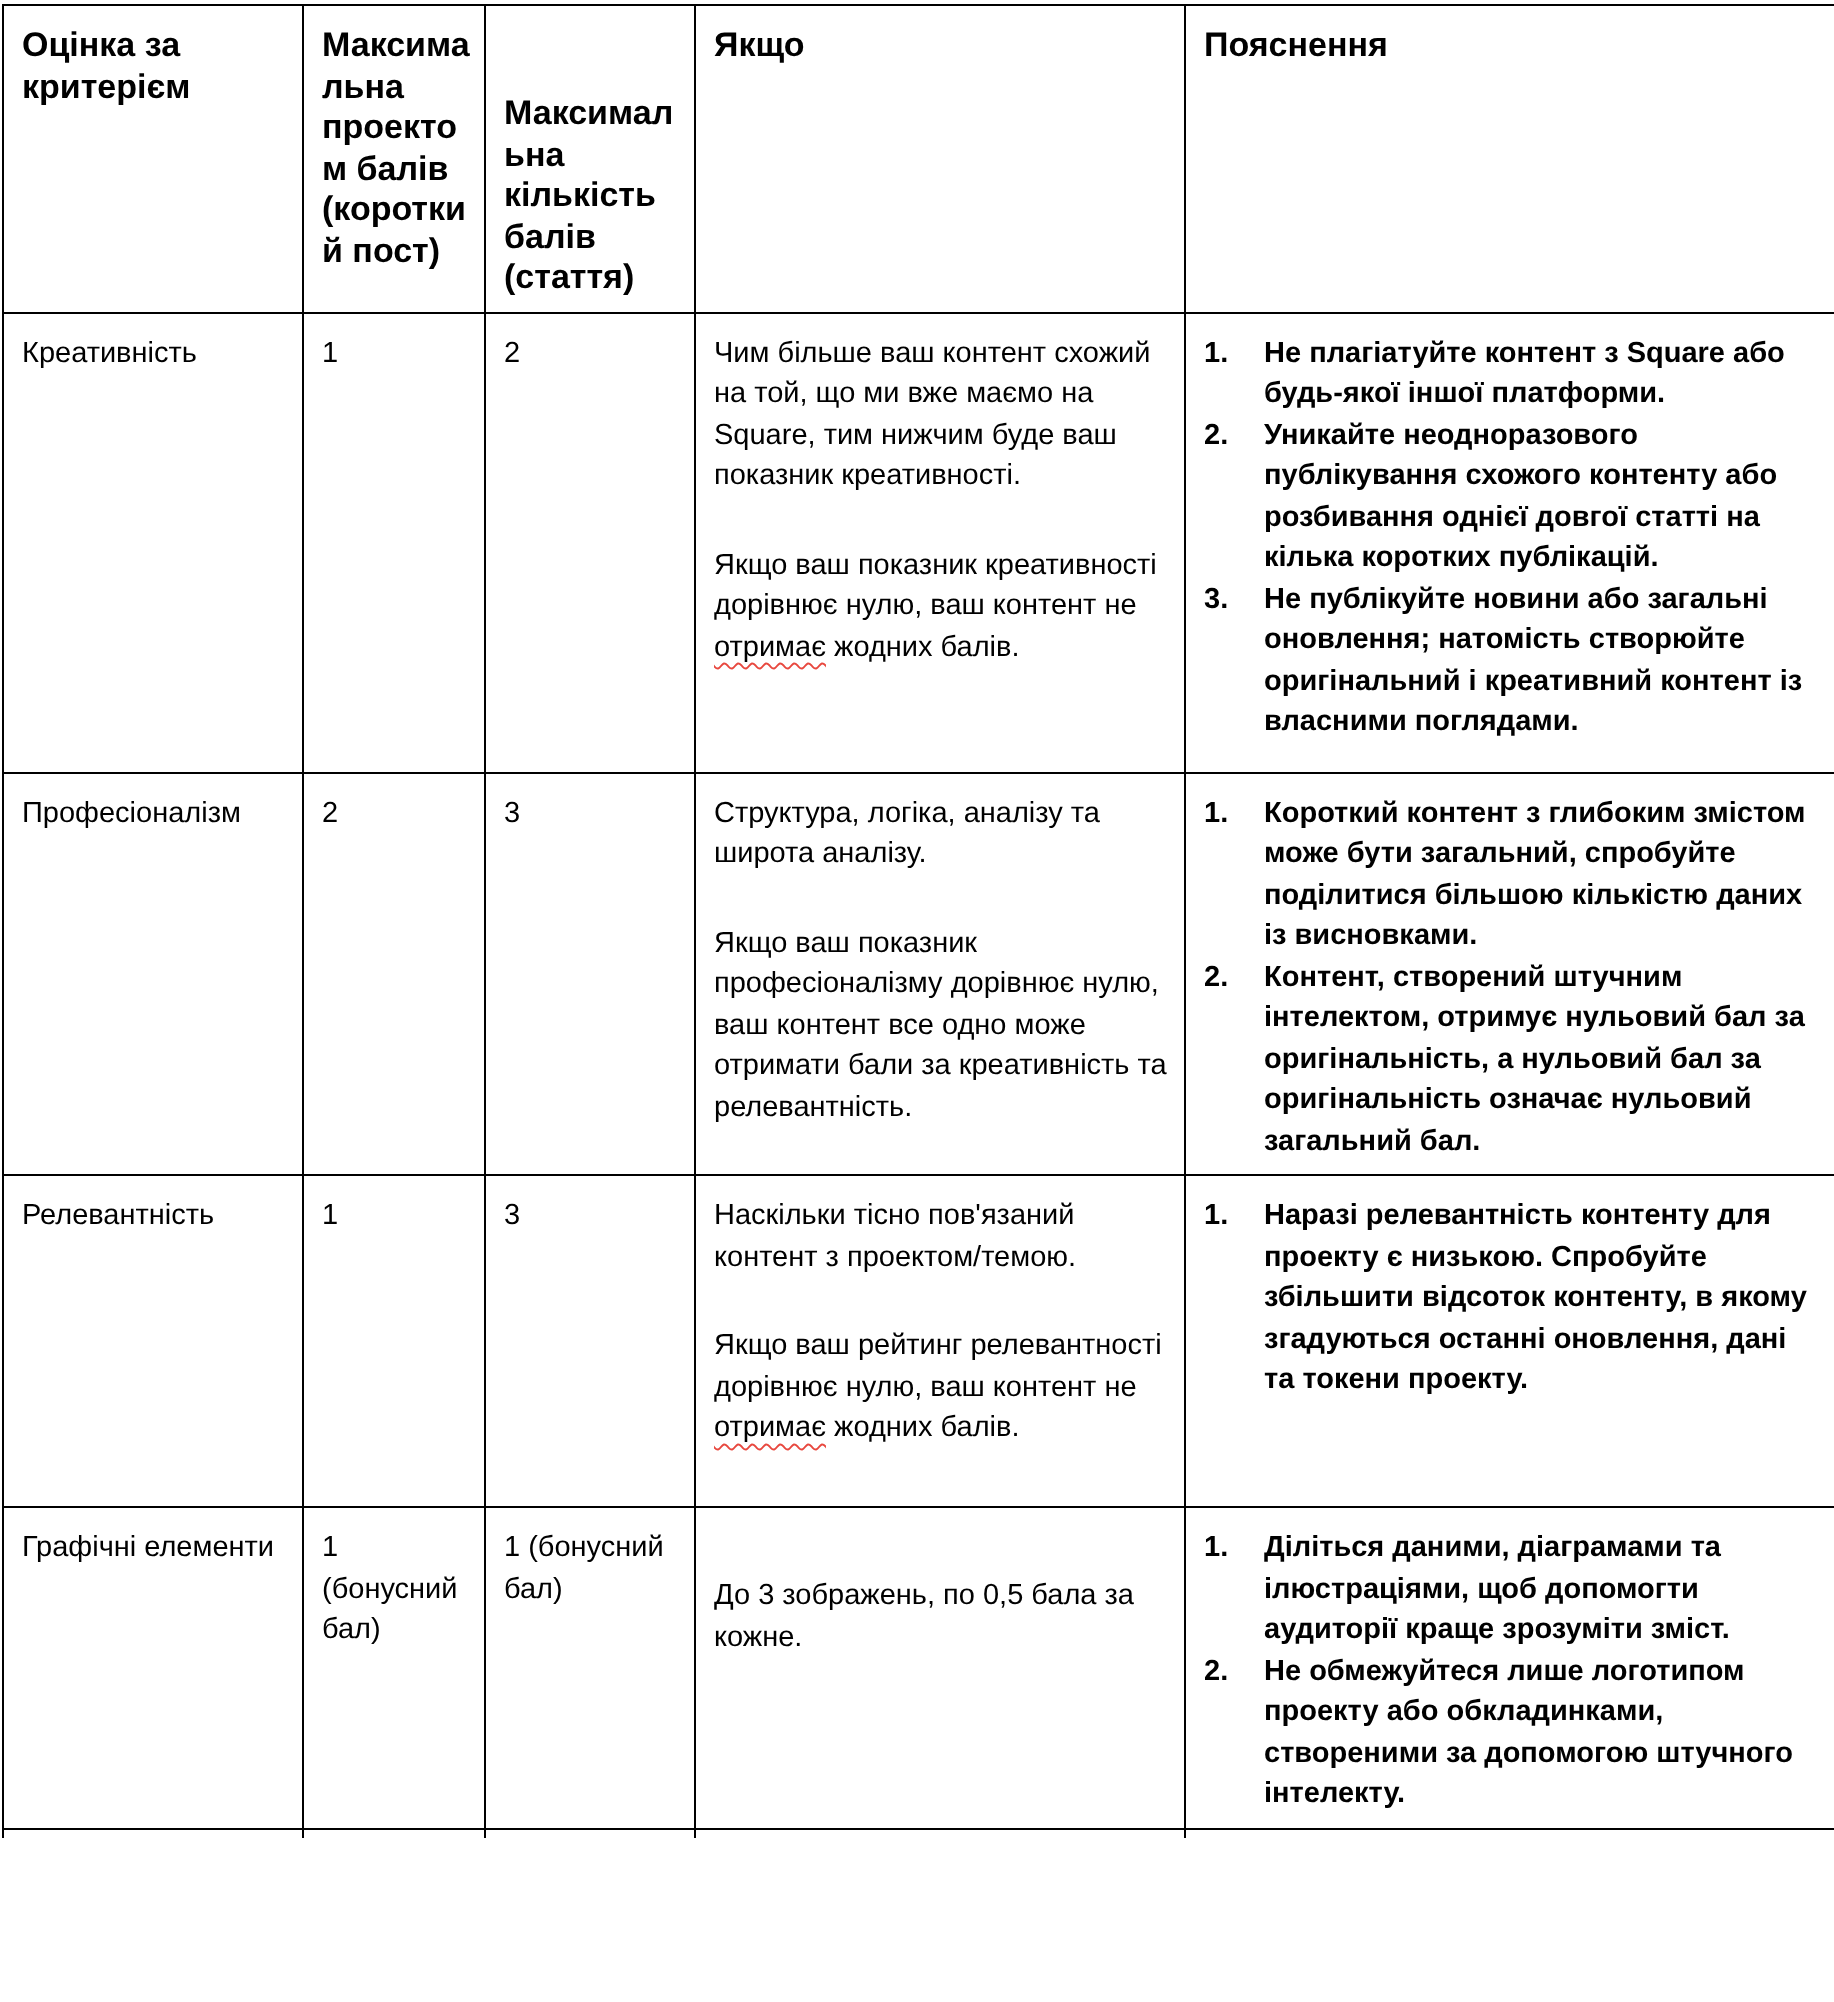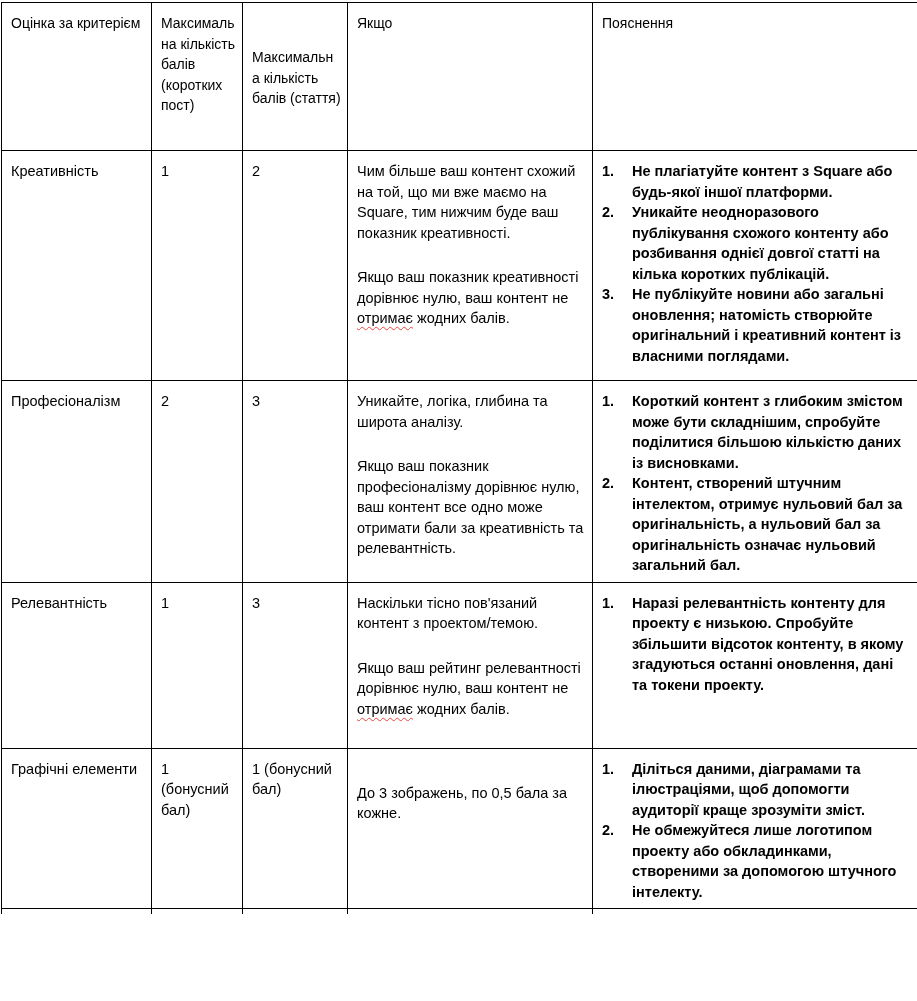--- a/index.html
+++ b/index.html
@@ -28,22 +28,22 @@
   }
   .doc-table th, .doc-table td {
     border: 1px solid var(--border);
     vertical-align: top;
     text-align: left;
     padding: 10px 6px 6px 9px;
     overflow-wrap: break-word;
     word-wrap: break-word;
   }
   .doc-table th {
-    font-weight: normal;
-    font-size: 14px;
+    font-weight: bold;
+    font-size: 17px;
   }
   th.pad-top { padding-top: 44px; }
   td p { margin: 0 0 20.5px 0; }
   td p:last-child { margin-bottom: 0; margin-top: 24px; }
   
   .xlist { counter-reset: item; }
   .xlist .li {
     display: grid;
     grid-template-columns: 30px 1fr;
     font-weight: bold;
@@ -71,21 +71,21 @@
   <colgroup>
     <col style="width:150px">
     <col style="width:91px">
     <col style="width:105px">
     <col style="width:245px">
     <col style="width:325px">
   </colgroup>
   <thead>
     <tr style="height:148px">
       <th>Оцінка за критерієм</th>
-      <th>Максимальна кількість балів (коротких пост)</th>
+      <th>Максимальна проектом балів (короткий пост)</th>
       <th class="pad-top">Максимальна кількість балів (стаття)</th>
       <th>Якщо</th>
       <th>Пояснення</th>
     </tr>
   </thead>
   <tbody>
 
     <tr style="height:230px">
       <td>Креативність</td>
       <td>1</td>
@@ -107,27 +107,27 @@
             </div>
         </div>
       </td>
     </tr>
 
     <tr style="height:192px">
       <td>Професіоналізм</td>
       <td>2</td>
       <td>3</td>
       <td>
-        <p>Уникайте, логіка, глибина та широта аналізу.</p>
+        <p>Структура, логіка, аналізу та широта аналізу.</p>
         <p>Якщо ваш показник професіоналізму дорівнює нулю, ваш контент все одно може отримати бали за креативність та релевантність.</p>
       </td>
       <td>
         <div class="xlist">
           <div class="li">
-              <span>Короткий контент з глибоким змістом може бути складнішим, спробуйте поділитися більшою кількістю даних із висновками.</span>
+              <span>Короткий контент з глибоким змістом може бути загальний, спробуйте поділитися більшою кількістю даних із висновками.</span>
             </div>
           <div class="li">
               <span>Контент, створений штучним інтелектом, отримує нульовий бал за оригінальність, а нульовий бал за оригінальність означає нульовий загальний бал.</span>
             </div>
         </div>
       </td>
     </tr>
 
     <tr style="height:166px">
       <td>Релевантність</td>

